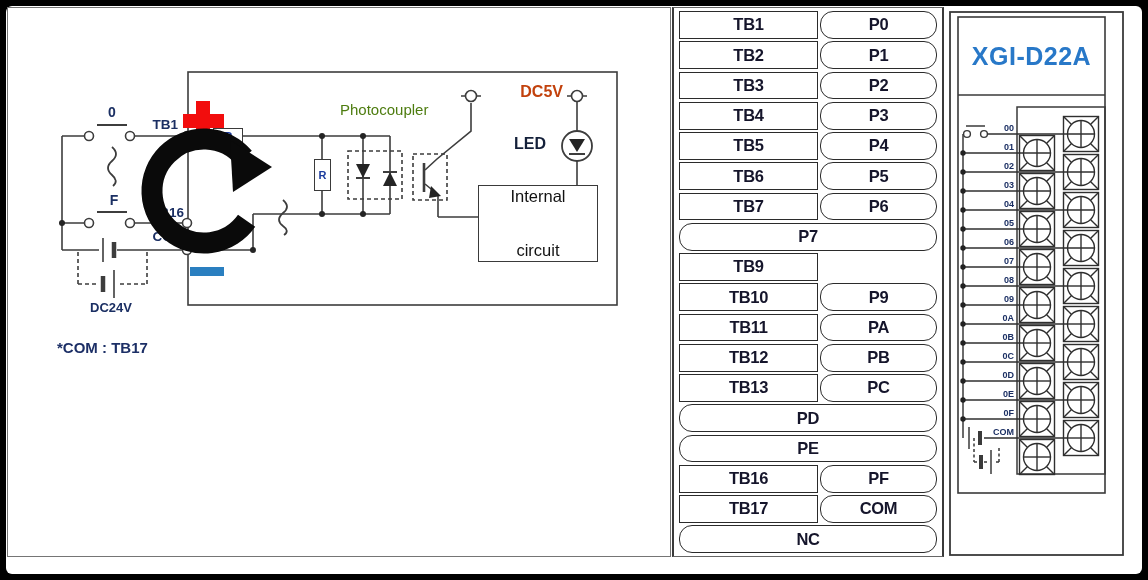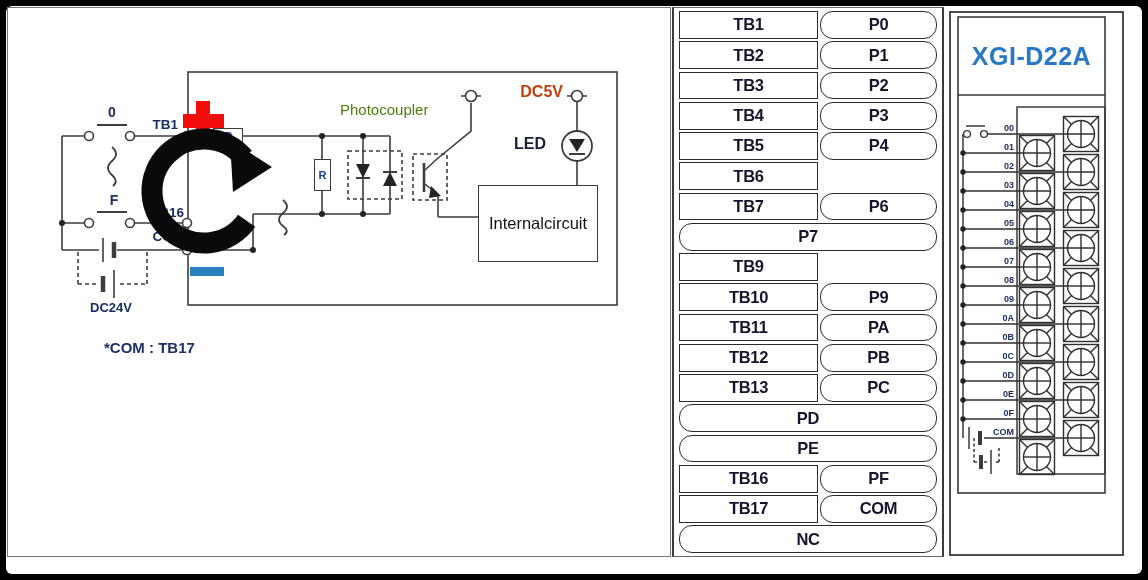--- a/index.html
+++ b/index.html
@@ -8,21 +8,21 @@
   .content{position:absolute;left:6px;top:6px;width:1136px;height:568px;background:#fff;border-radius:6px;}
   svg.layer{position:absolute;left:0;top:0;width:1148px;height:580px;pointer-events:none;}
   #base-svg{z-index:1;}
   #arrow-svg{z-index:4;}
   .lbl{position:absolute;z-index:2;white-space:nowrap;line-height:1.05;}
   .navy{color:#1b2f63;font-weight:700;}
   .circuit-panel{position:absolute;left:7px;top:7px;width:664px;height:550px;border:1.5px solid #757575;z-index:0;}
   
   .wirebox{position:absolute;z-index:2;background:#fff;border:1.7px solid #3a3a3a;display:flex;align-items:center;justify-content:center;}
   .r-label{color:#1d3d9e;font-weight:700;}
-  .internal-box{font-size:16.5px;color:#121212;font-weight:500;text-align:center;line-height:1.25;}
+  .internal-box{font-size:16.5px;color:#121212;font-weight:500;flex-direction:column;text-align:center;line-height:1.25;justify-content:space-between;}
   
   .table-panel{position:absolute;left:672px;top:7px;width:272px;height:550px;z-index:2;
     border-left:2px solid #3a3a3a;border-right:2px solid #3a3a3a;border-top:1.5px solid #666;border-bottom:1.5px solid #666;
     padding:3px 5px;display:flex;flex-direction:column;gap:2.5px;background:#fff;}
   .trow{flex:1;display:flex;gap:2px;min-height:0;}
   .tcell{border:1.6px solid #2b2b2b;background:#fff;display:flex;align-items:center;justify-content:center;
     font-size:16.5px;font-weight:600;color:#15152b;letter-spacing:-0.3px;}
   .tcell.c1{flex:0 0 139px;}
   .tcell.c2{flex:1;border-radius:13px;}
   
@@ -353,21 +353,21 @@
         </g>
       </g>
   </svg>
 
   <div class="lbl navy" style="left:98px;top:105px;width:28px;text-align:center;font-size:14px;">0</div>
   <div class="lbl navy" style="left:100px;top:193px;width:28px;text-align:center;font-size:14px;">F</div>
   <div class="lbl navy" style="left:140px;top:118px;width:38px;text-align:right;font-size:13.5px;">TB1</div>
   <div class="lbl navy" style="left:140px;top:206px;width:44px;text-align:right;font-size:13.5px;">TB16</div>
   <div class="lbl navy" style="left:144px;top:230px;width:40px;text-align:right;font-size:13.5px;">COM</div>
   <div class="lbl navy" style="left:82px;top:301px;width:58px;text-align:center;font-size:13px;">DC24V</div>
-  <div class="lbl navy" style="left:57px;top:340px;font-size:15px;color:#1c2f66;margin-left:47px;">*COM : TB17</div>
+  <div class="lbl navy" style="left:57px;top:340px;font-size:15px;color:#1c2f66;">*COM : TB17</div>
   <div class="lbl" style="left:340px;top:102px;font-size:15px;color:#4d7c0f;">Photocoupler</div>
   <div class="lbl" style="left:509px;top:84px;width:54px;text-align:right;font-size:16px;font-weight:700;color:#c2410c;">DC5V</div>
   <div class="lbl" style="left:514px;top:136px;width:38px;text-align:left;font-size:16px;font-weight:700;color:#14203a;">LED</div>
 
   <div class="wirebox" style="left:213px;top:128px;width:30px;height:17px;">
     <span class="r-label" style="font-size:12px;">R</span>
   </div>
   <div class="wirebox" style="left:314px;top:159px;width:17px;height:32px;">
     <span class="r-label" style="font-size:11px;">R</span>
   </div>
@@ -398,20 +398,21 @@
       <div class="tcell c2">P3</div>
     </div>
   
     <div class="trow">
       <div class="tcell c1">TB5</div>
       <div class="tcell c2">P4</div>
     </div>
   
     <div class="trow">
       <div class="tcell c1">TB6</div>
+      <div class="tcell c2">P5</div>
     </div>
   
     <div class="trow">
       <div class="tcell c1">TB7</div>
       <div class="tcell c2">P6</div>
     </div>
   
     <div class="trow">
       <div class="tcell c2">P7</div>
     </div>

